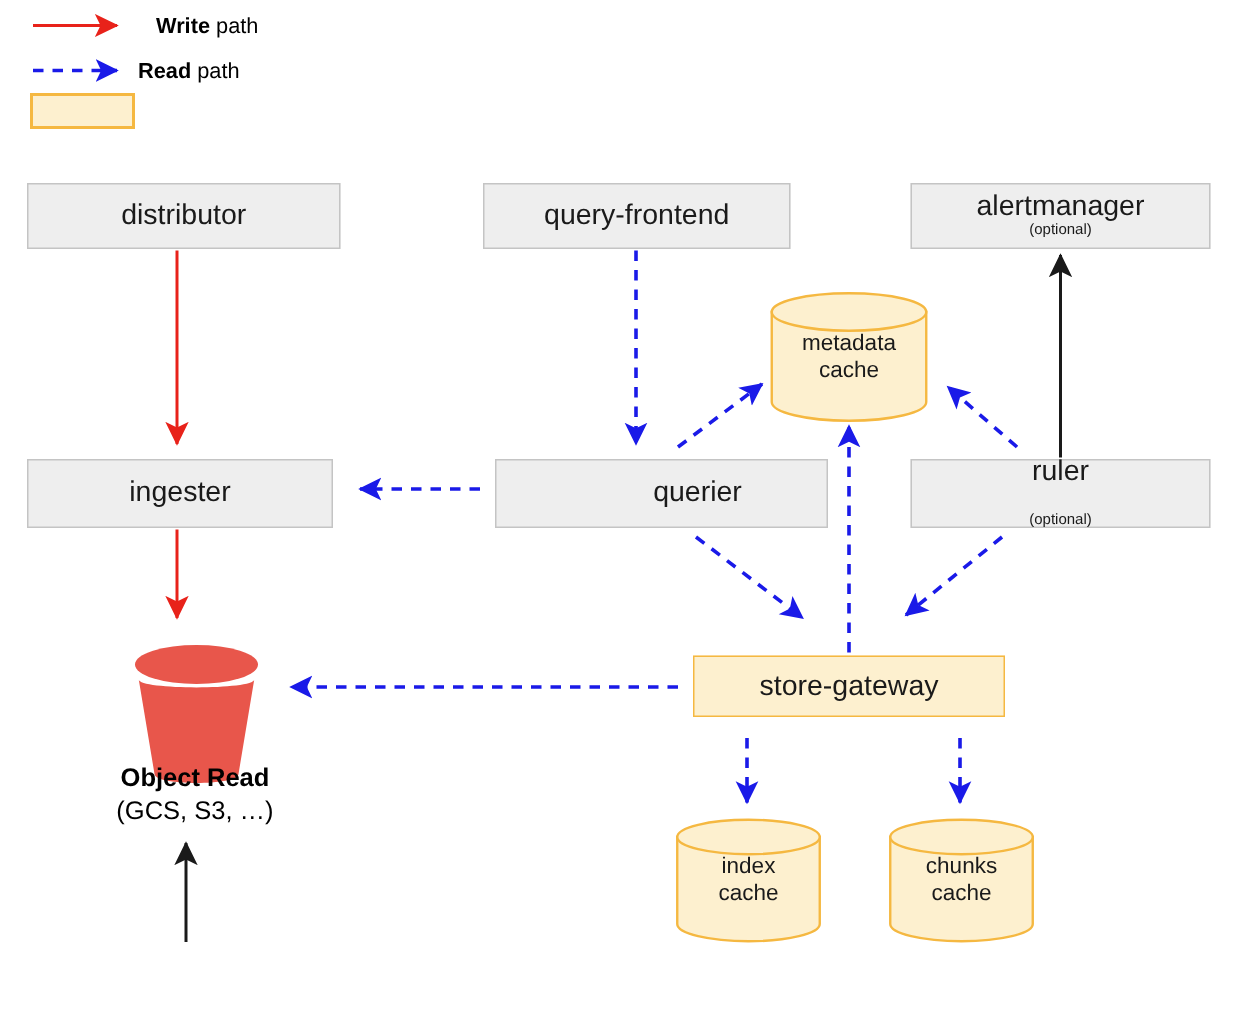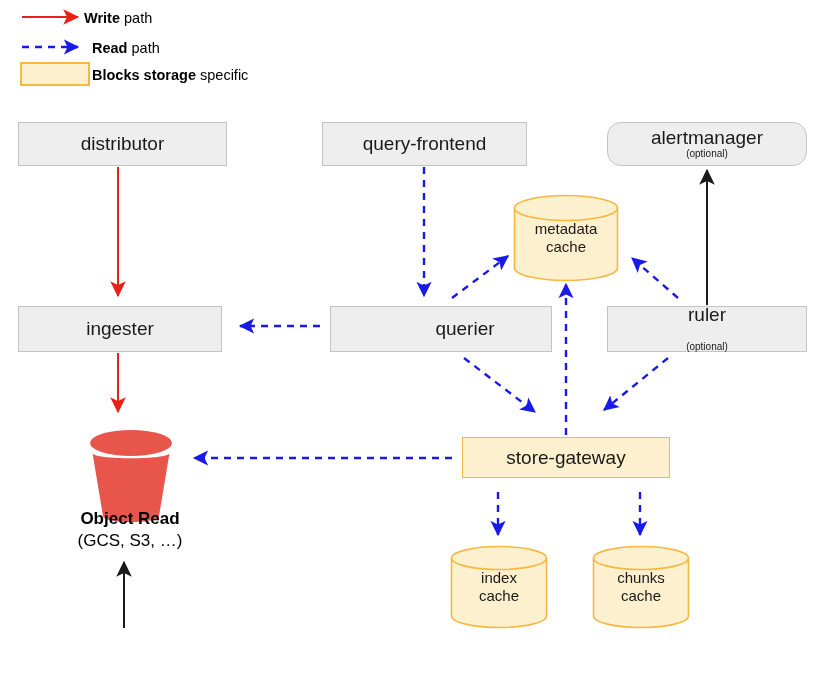--- a/index.html
+++ b/index.html
@@ -194,41 +194,38 @@
     <g>
       <line x1="22" y1="17" x2="78" y2="17" stroke="#e8221a" stroke-width="2" marker-end="url(#ah-red)"></line>
     </g>
     <g>
       <line x1="22" y1="47" x2="78" y2="47" stroke="#1a1ae8" stroke-width="2.4" stroke-dasharray="7,6" marker-end="url(#ah-blue)"></line>
     </g>
   </svg>
 
   <div class="legend-swatch" style="left:20px; top:62px;"></div>
 
-  <div class="legend-row" style="left:84px; top:7px;">
+  <div class="legend-row" style="left:104px; top:7px;">
     <span class="legend-label"><b>Write</b><span> path</span></span>
   </div>
 
   <div class="legend-row" style="left:92px; top:37px;">
     <span class="legend-label"><b>Read</b><span> path</span></span>
   </div>
 
-  <div class="legend-row" style="left:92px; top:64px;">
-    <span class="legend-label"><b>Blocks storage</b><span> specific</span></span>
-  </div>
 
   <div class="node grey" style="left:18px; top:122px; width:209px; height:44px;">
     <span class="node-label">distributor</span>
   </div>
 
   <div class="node grey" style="left:322px; top:122px; width:205px; height:44px;">
     <span class="node-label">query-frontend</span>
   </div>
 
-  <div class="node grey" style="left:607px; top:122px; width:200px; height:44px;border-radius:14px;">
+  <div class="node grey" style="left:607px; top:122px; width:200px; height:44px;">
     <span class="node-label">alertmanager</span>
     <span class="node-sub">(optional)</span>
   </div>
 
   <div class="cyl" style="left:513px; top:194px; width:106px; height:88px;">
     <svg width="106" height="88" viewBox="0 0 106 88">
       <path d="M1.5,14 L1.5,74 A51.5,12.5 0 0 0 104.5,74 L104.5,14 Z" fill="#fdf0cf" stroke="#f5b841" stroke-width="1.6"></path>
       <ellipse cx="53" cy="14" rx="51.5" ry="12.5" fill="#fdf0cf" stroke="#f5b841" stroke-width="1.6"></ellipse>
     </svg>
     <div class="cyl-text">

